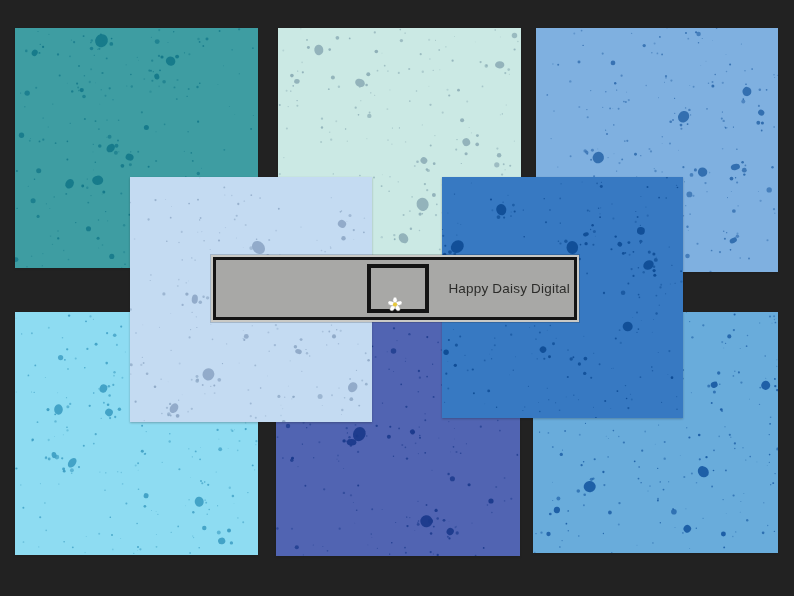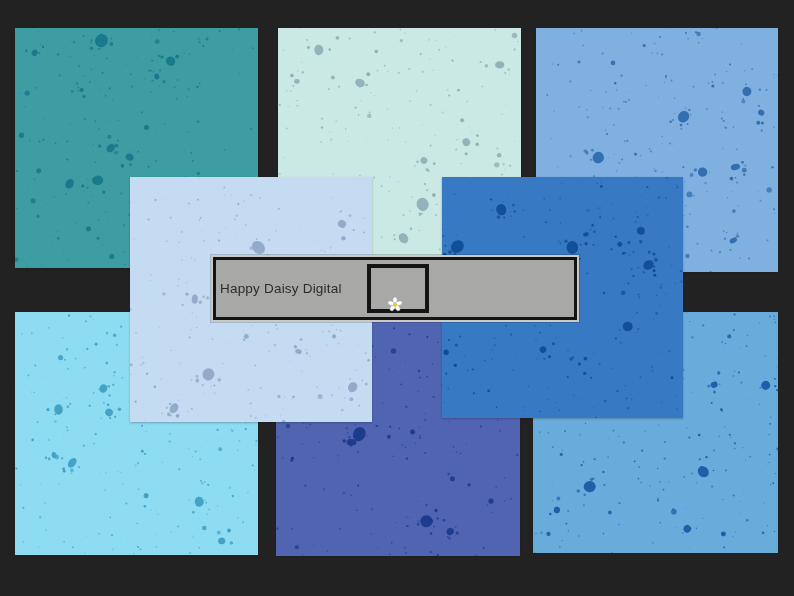--- a/index.html
+++ b/index.html
@@ -38,21 +38,21 @@
     outline:2px solid #c9c9c5;
     box-shadow:0 0 0 3px rgba(20,20,20,.18);
     z-index:40;
   }
   .banner-fill{position:absolute;inset:0;}
   .frame{
     position:absolute;left:151px;top:4px;width:54px;height:41px;
     border:4px solid #141414;
   }
   .brand{
-    position:absolute;left:0;right:0;top:21px;text-align:left;
+    position:absolute;left:0;right:0;top:21px;text-align:right;
     font-size:13.5px;line-height:15px;letter-spacing:.2px;
     font-family:"Liberation Sans",sans-serif;
   }
   .brand span{display:inline-block;padding:0 4px;}
   .daisy{position:absolute;left:50%;top:37px;margin-left:-8px;width:16px;height:15px;}
 </style>
 </head>
 <body>
 
 <div class="scene">

